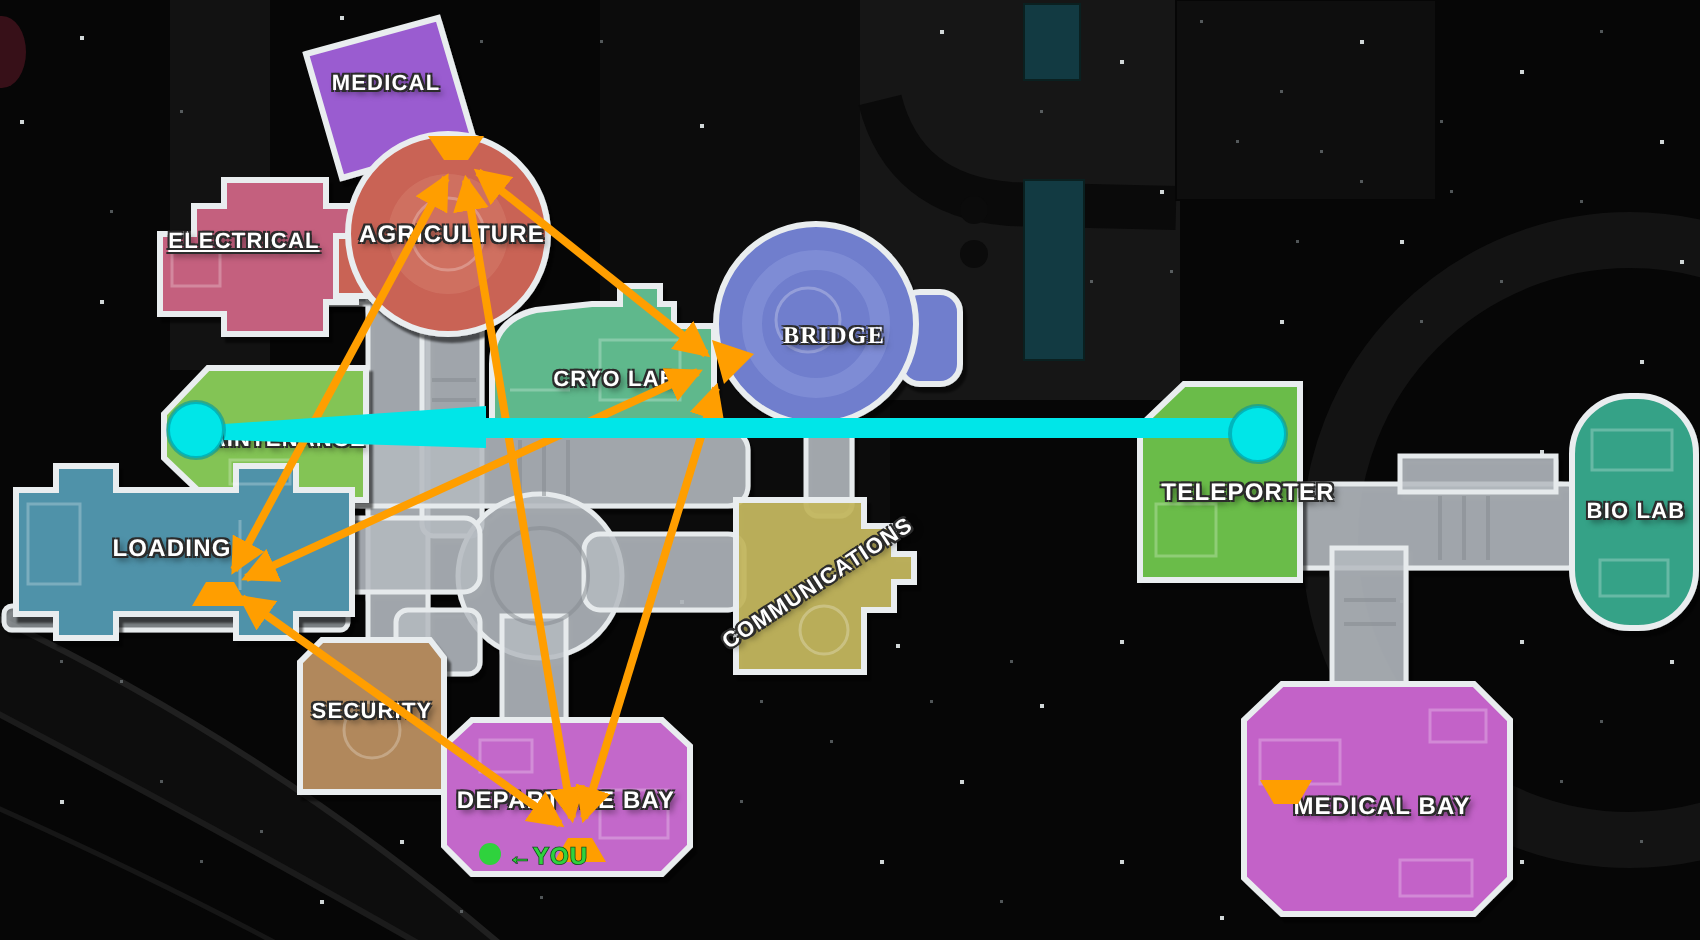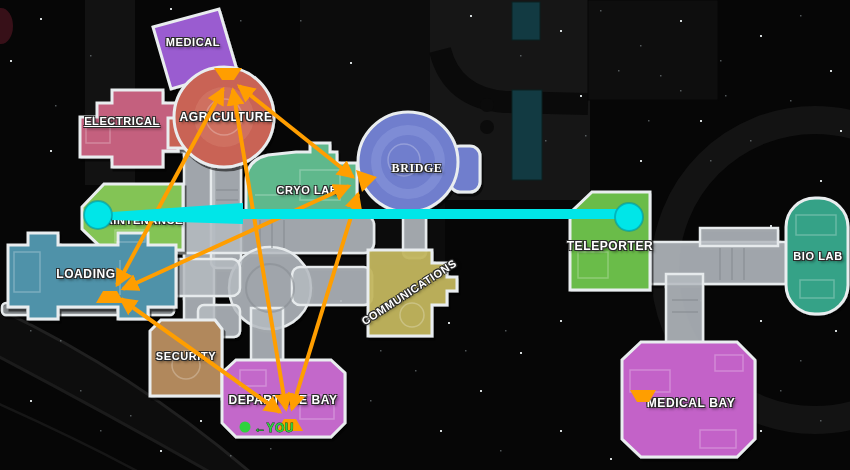--- a/index.html
+++ b/index.html
@@ -115,21 +115,21 @@
   <div class="lbl" style="left:193px;top:42px;">MEDICAL</div>
   <div class="lbl" style="left:122px;top:121px;text-decoration:underline;">ELECTRICAL</div>
   <div class="lbl big" style="left:226px;top:117px;">AGRICULTURE</div>
   <div class="lbl" style="left:290px;top:190px;padding-left:35px;">CRYO LAB</div>
   <div class="lbl big" style="left:417px;top:168px;font-family:Liberation Serif, serif;">BRIDGE</div>
   <div class="lbl" style="left:139px;top:220px;">MAINTENANCE</div>
   <div class="lbl big" style="left:86px;top:274px;">LOADING</div>
   <div class="lbl rot" style="left:409px;top:292px;">COMMUNICATIONS</div>
   <div class="lbl" style="left:186px;top:356px;">SECURITY</div>
   <div class="lbl big" style="left:283px;top:400px;">DEPARTURE BAY</div>
-  <div class="lbl big" style="left:610px;top:246px;">TELEPORTER</div>
+  <div class="lbl big" style="left:624px;top:246px;">TELEPORTER</div>
   <div class="lbl" style="left:818px;top:256px;">BIO LAB</div>
   <div class="lbl big" style="left:691px;top:403px;">MEDICAL BAY</div>
 
   <svg width="850" height="470" viewBox="0 0 850 470">
     <defs>
       <marker id="ah" viewBox="0 0 10 10" refX="8.5" refY="5" markerWidth="4.5" markerHeight="4.5" orient="auto-start-reverse">
         <path d="M0,0 L10,5 L0,10 z" fill="#ff9e00"></path>
       </marker>
     </defs>
 

